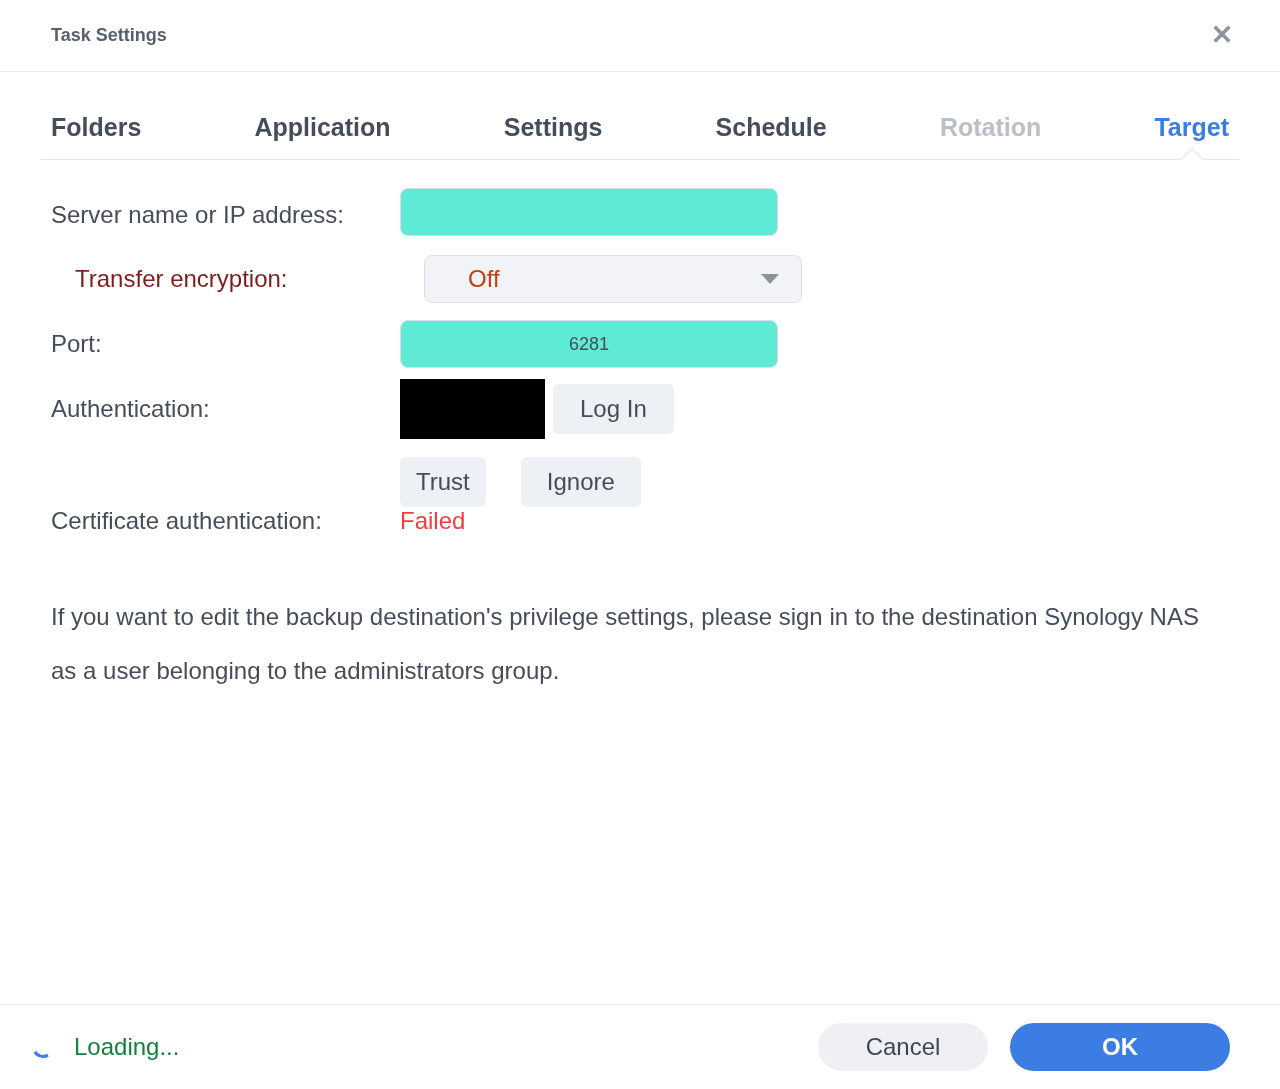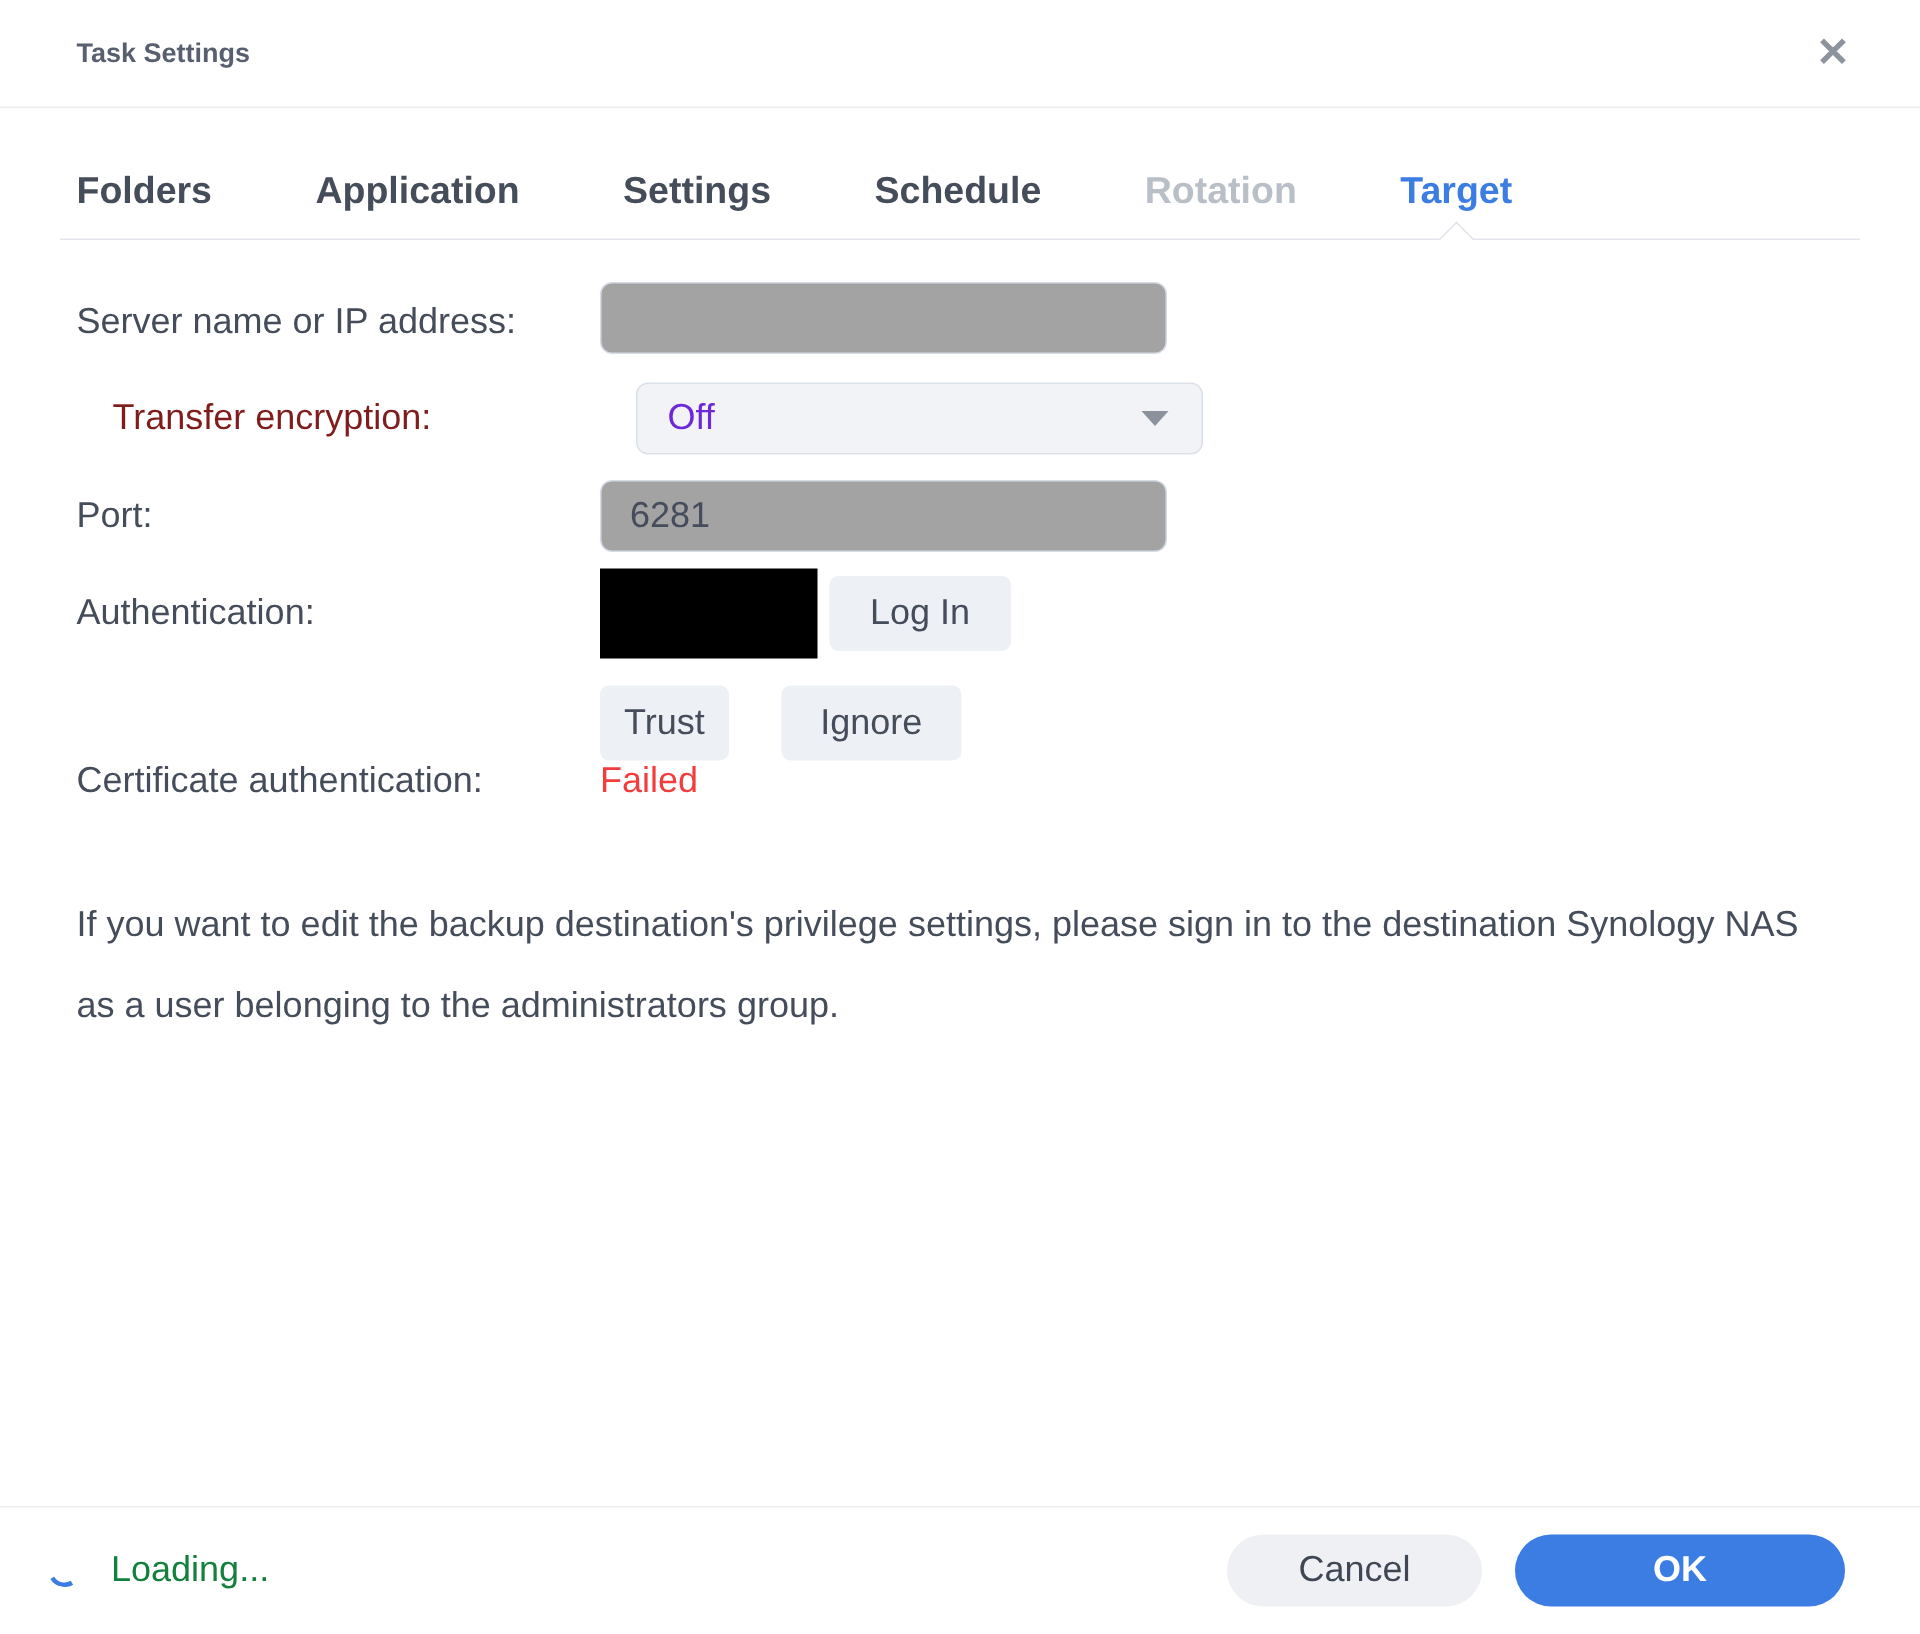--- a/index.html
+++ b/index.html
@@ -7,38 +7,38 @@
   body { font-family:"Liberation Sans", sans-serif; color:#454d5a; }
   .dialog { position:relative; width:1280px; height:1089px; background:#fff; overflow:hidden; }
 
   
   .header { height:72px; border-bottom:1px solid #ecedf0; display:flex; align-items:center; justify-content:space-between; padding:0 38px 0 51px; }
   .title { font-size:18px; font-weight:bold; color:#586070; }
   .close-btn { width:40px; height:40px; display:flex; align-items:center; justify-content:center; cursor:pointer; }
   .close-btn span { font-size:27px; font-weight:bold; color:#8d949e; line-height:1; }
 
   
-  .tabs { margin:0 40px; padding:41px 11px 17px 11px; display:flex; gap:69px; border-bottom:1px solid #e2e6ec; position:relative; }
+  .tabs { margin:0 40px; padding:41px 11px 17px 11px; display:flex; gap:69px; border-bottom:1px solid #e2e6ec; position:relative;justify-content:space-between; }
   .tab { font-size:25px; font-weight:bold; color:#454d5a; cursor:pointer; position:relative; }
   .tab.disabled { color:#b9bfc7; }
   .tab.active { color:#3b7de2; }
   .tab.active::after { content:""; position:absolute; left:50%; top:100%; margin-top:9px; width:15px; height:15px; background:#fff; border-left:1px solid #dfe3e9; border-top:1px solid #dfe3e9; transform:translateX(-50%) rotate(45deg); }
 
   
   .content { margin:28px 0 0 51px; }
   .row { display:flex; }
   .label { width:349px; font-size:24px; color:#454d5a; }
   .label.dim { color:#7f1d1d;margin-left:24px; }
   .row1 { align-items:flex-start; margin-bottom:19px; }
   .row1 .label { line-height:37px; padding-top:8px; }
   .rowc { align-items:center; }
-  .text-input { width:378px; height:48px; border:1px solid #d6dce5; border-radius:8px; font-size:24px; color:#454d5a; padding:0 19px; font-family:"Liberation Sans", sans-serif; background:#a3a3a3; outline:none; }
+  .text-input { width:378px; height:48px; border:1px solid #d6dce5; border-radius:8px; font-size:18px; color:#454d5a; padding:0 19px; font-family:"Liberation Sans", sans-serif; background:#5eead4; outline:none;text-align:center; }
   .row2 { margin-bottom:17px; height:48px; }
   .select-box { width:378px; height:48px; background:#f1f3f6; border:1px solid #dbe1e9; border-radius:8px; display:flex; align-items:center; justify-content:space-between; padding:0 22px 0 20px; cursor:default; }
-  .select-box .sel-text { font-size:24px; color:#6d28d9; }
+  .select-box .sel-text { font-size:24px; color:#c2410c;margin-left:23px; }
   .caret-down { width:0; height:0; border-left:9px solid transparent; border-right:9px solid transparent; border-top:10px solid #8b929c; }
   .row3 { margin-bottom:11px; height:48px; }
   .row4 { margin-bottom:18px; height:60px; }
   .auth-field { display:flex; align-items:center; }
   .redacted { width:145px; height:60px; background:#000; }
   .btn { border:none; background:#edf0f4; border-radius:6px; height:50px; font-size:24px; color:#454d5a; font-family:"Liberation Sans", sans-serif; cursor:pointer; }
   .login-btn { margin-left:8px; padding:0 27px; }
   .row5 { margin-bottom:21px; align-items:center; }
   .status-failed { font-size:24px; color:#f23d3d; }
   .row6 { margin-bottom:0; }

